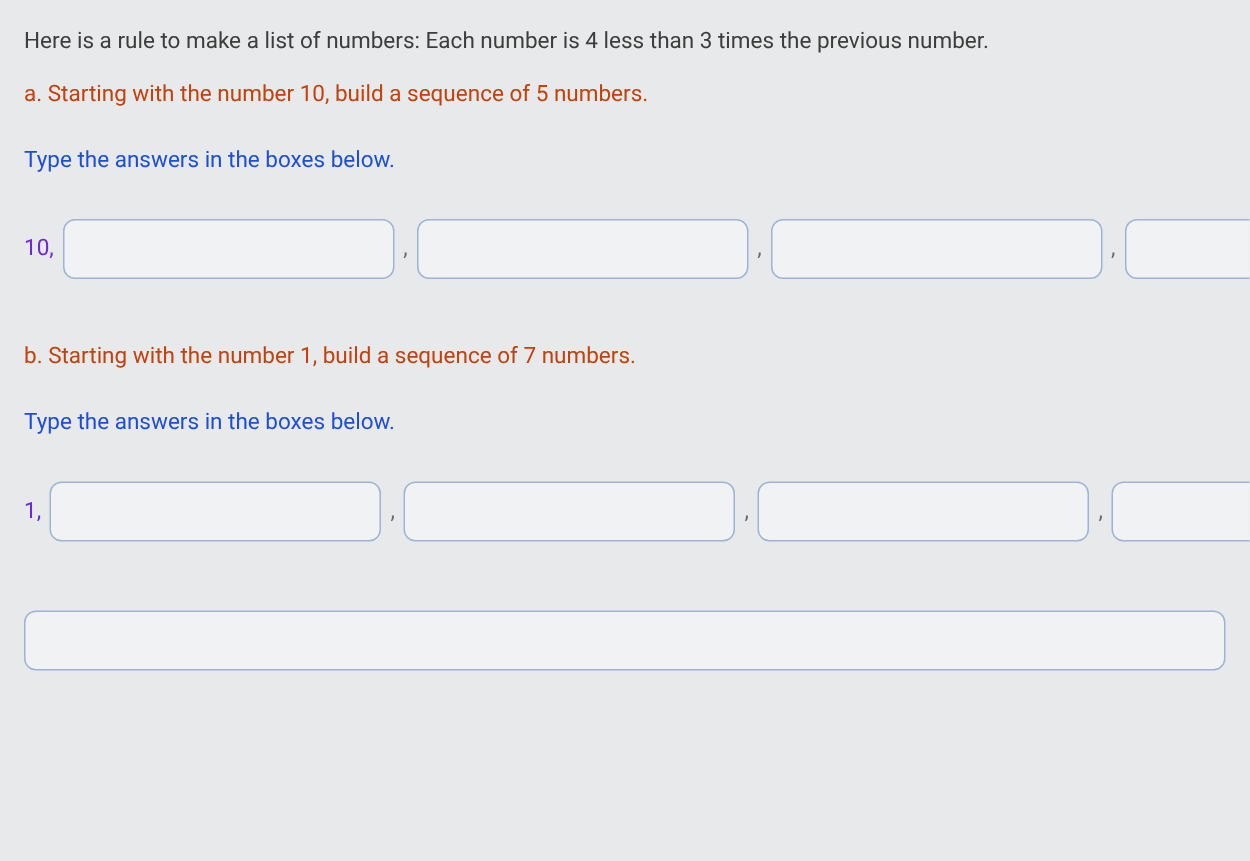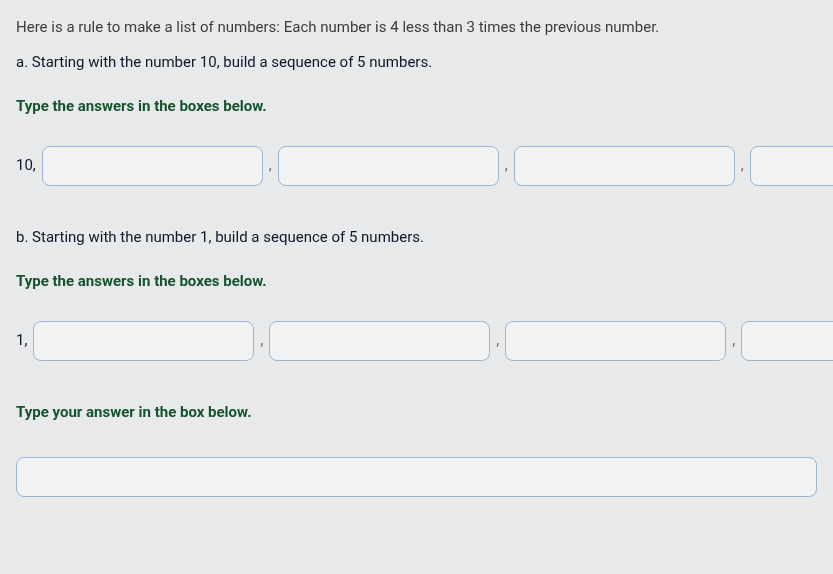--- a/index.html
+++ b/index.html
@@ -17,36 +17,35 @@
       line-height: 1.5;
     }
     .intro {
       margin-bottom: 12px;
       color: #3d3d3d;
     }
     .question-block {
       margin-bottom: 32px;
     }
     .question-text {
-      color: #0f172a;
+      color: #c2410c;
       margin-bottom: 22px;
     }
     .instruction {
-      color: #14532d;
+      color: #1d4ed8;
       margin-bottom: 28px;
-      font-weight: bold;
     }
     .sequence-row {
       display: flex;
       align-items: center;
       gap: 4px;
       margin-bottom: 40px;
     }
     .start-label {
-      color: #0f172a;
+      color: #6d28d9;
       font-size: 15px;
       margin-right: 2px;
     }
     .answer-input {
       flex: 1;
       height: 40px;
       border: 1px solid #9db4d6;
       border-radius: 8px;
       background: #f0f2f4;
       font-size: 15px;
@@ -78,32 +77,31 @@
     <span class="comma">,</span>
     <input class="answer-input" type="text" style="">
     <span class="comma">,</span>
     <input class="answer-input" type="text" style="">
     <span class="comma">,</span>
     <input class="answer-input" type="text" style="">
   </div>
 </div>
 
 <div class="question-block">
-  <p class="question-text">b. Starting with the number 1, build a sequence of 5 numbers.</p>
+  <p class="question-text">b. Starting with the number 1, build a sequence of 7 numbers.</p>
   <p class="instruction">Type the answers in the boxes below.</p>
   <div class="sequence-row">
     <span class="start-label">1,</span>
     <input class="answer-input" type="text" style="">
     <span class="comma">,</span>
     <input class="answer-input" type="text" style="">
     <span class="comma">,</span>
     <input class="answer-input" type="text" style="">
     <span class="comma">,</span>
     <input class="answer-input" type="text" style="">
   </div>
 </div>
 
 <div class="question-block">
-  <p class="instruction">Type your answer in the box below.</p>
   <div class="wide-row">
     <input class="answer-input wide" type="text" style="">
   </div>
 </div>
 
 </body></html>

